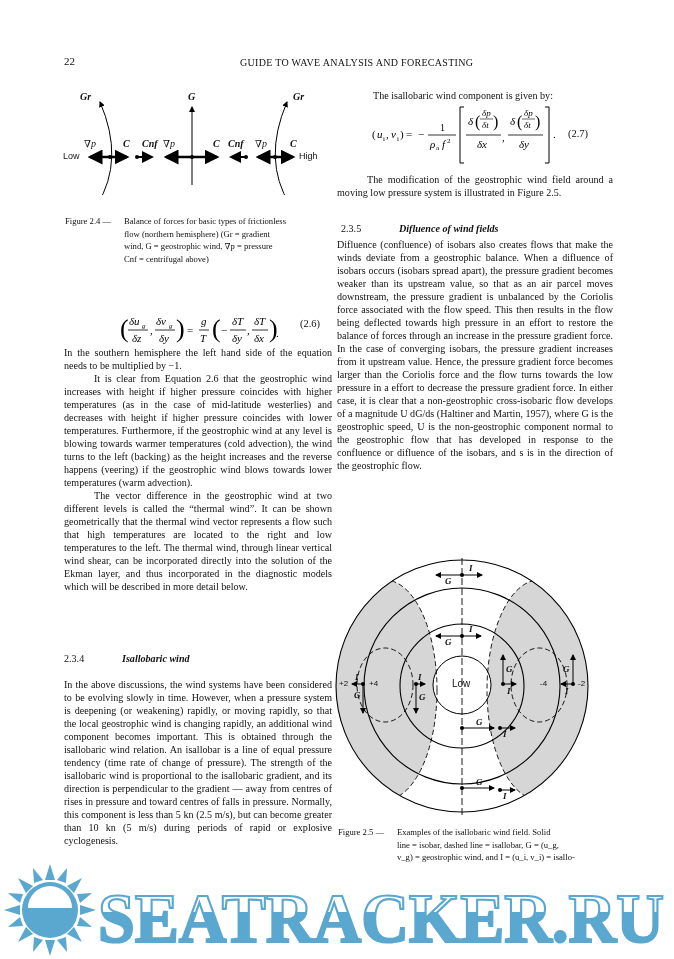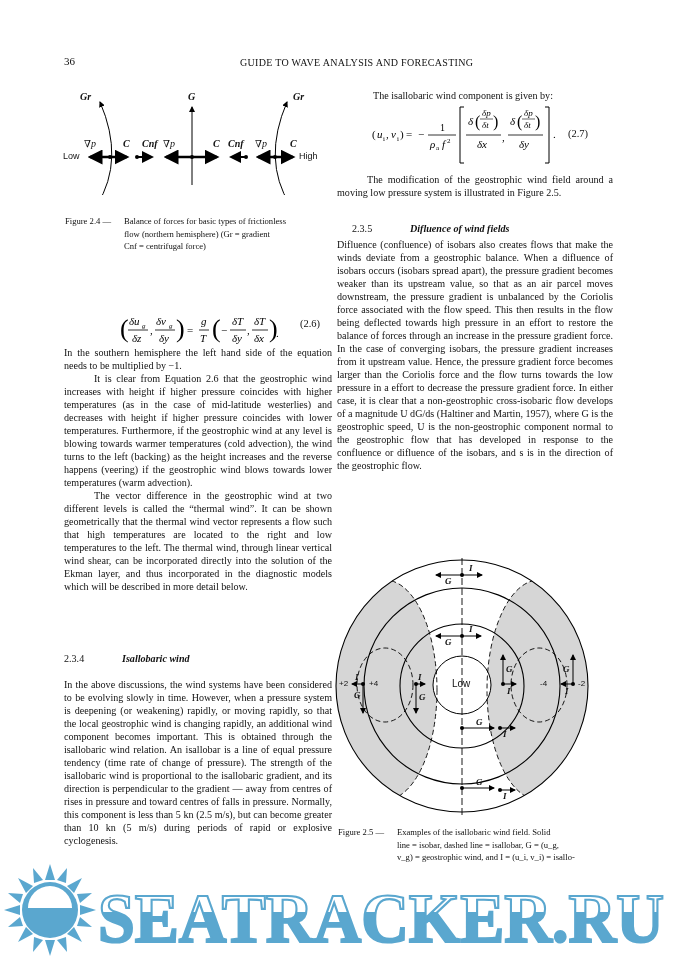--- a/index.html
+++ b/index.html
@@ -19,21 +19,21 @@
   .sec-head .title { position:absolute; left:58px; font-weight:bold; font-style:italic; white-space:nowrap; }
   .eq { position:absolute; font-size:11px; }
   .eqnum { position:absolute; font-size:10.5px; }
   svg text { font-family:"Liberation Serif", serif; }
   .sans { font-family:"Liberation Sans", sans-serif; }
   .watermark { position:absolute; left:0; top:862px; width:610px; height:97px; }
 </style>
 </head>
 <body>
 
-<div class="abs page-num">36</div>
+<div class="abs page-num">22</div>
 <div class="abs running-head">GUIDE TO WAVE ANALYSIS AND FORECASTING</div>
 
 <svg class="abs" style="left:55px;top:85px" width="275" height="110" viewBox="55 85 275 110">
   <defs>
     <marker id="ah" markerWidth="6" markerHeight="6" refX="5" refY="3" orient="auto">
         <path d="M0,0 L6,3 L0,6 z" fill="#000"></path>
       </marker>
   </defs>
 
   <path d="M97,205 Q125,160 100,102" fill="none" stroke="#000" stroke-width="1" marker-end="url(#ah)"></path>
@@ -71,21 +71,22 @@
 <div class="abs" style="left:213px;top:138px;font-size:10px;font-weight:bold;font-style:italic">C</div>
 <div class="abs" style="left:228px;top:138px;font-size:10px;font-weight:bold;font-style:italic">Cnf</div>
 <div class="abs" style="left:255px;top:138px;font-size:10px;font-style:italic">∇p</div>
 <div class="abs" style="left:290px;top:138px;font-size:10px;font-weight:bold;font-style:italic">C</div>
 
 <div class="caption" style="left:65px;top:215px;width:265px;height:70px;">
   <span class="lbl">Figure 2.4 —</span>
   <div class="body" style="left:59px;top:0;width:210px;">
     <div>Balance of forces for basic types of frictionless</div>
     <div>flow (northern hemisphere) (Gr = gradient</div>
-    <div>Cnf  = centrifugal force)</div>
+    <div>wind, G = geostrophic wind, ∇p = pressure</div>
+    <div>Cnf  = centrifugal above)</div>
   </div>
 </div>
 
 <div class="eq" style="left:120px;top:310px;">
   <svg width="160" height="40" viewBox="0 0 160 40">
     <text x="0" y="27" font-size="26">(</text>
     <text x="9" y="15" font-size="11" font-style="italic">δu</text>
       <text x="22" y="18" font-size="7" font-style="italic">g</text>
     <line x1="8" y1="20" x2="28" y2="20" stroke="#000" stroke-width="0.8"></line>
     <text x="12" y="32" font-size="11" font-style="italic">δz</text>
@@ -171,21 +172,21 @@
     <path d="M173,4 L177,4 L177,60 L173,60" fill="none" stroke="#000" stroke-width="1"></path>
     <text x="181" y="35" font-size="11">.</text>
   </svg>
 </div>
 <div class="eqnum" style="left:568px;top:128px;">(2.7)</div>
 
 <div class="col" style="left:337px;top:173px;width:276px;">
   <p class="indent">The modification of the geostrophic wind field around a moving low pressure system is illustrated in Figure 2.5.</p>
 </div>
 
-<div class="sec-head" style="left:352px;top:223px;width:276px;height:14px;">
+<div class="sec-head" style="left:341px;top:223px;width:276px;height:14px;">
   <span class="num">2.3.5</span>
   <span class="title">Difluence of wind fields</span>
 </div>
 
 <div class="col" style="left:337px;top:238px;width:276px;">
   <p>Difluence (confluence) of isobars also creates flows that make the winds deviate from a geostrophic balance. When a difluence of isobars occurs (isobars spread apart), the pressure gradient becomes weaker than its upstream value, so that as an air parcel moves downstream, the pressure gradient is unbalanced by the Coriolis force associated with the flow speed. This then results in the flow being deflected towards high pressure in an effort to restore the balance of forces through an increase in the pressure gradient force. In the case of converging isobars, the pressure gradient increases from it upstream value. Hence, the pressure gradient force becomes larger than the Coriolis force and the flow turns towards the low pressure in a effort to decrease the pressure gradient force. In either case, it is clear that a non-geostrophic cross-isobaric flow develops of a magnitude U dG/ds (Haltiner and Martin, 1957), where G is the geostrophic speed, U is the non-geostrophic component normal to the geostrophic flow that has developed in response to the confluence or difluence of the isobars, and s is in the direction of the geostrophic flow.</p>
 </div>
 
 <svg class="abs" style="left:335px;top:555px" width="272" height="265" viewBox="335 555 272 265">
   <defs>

